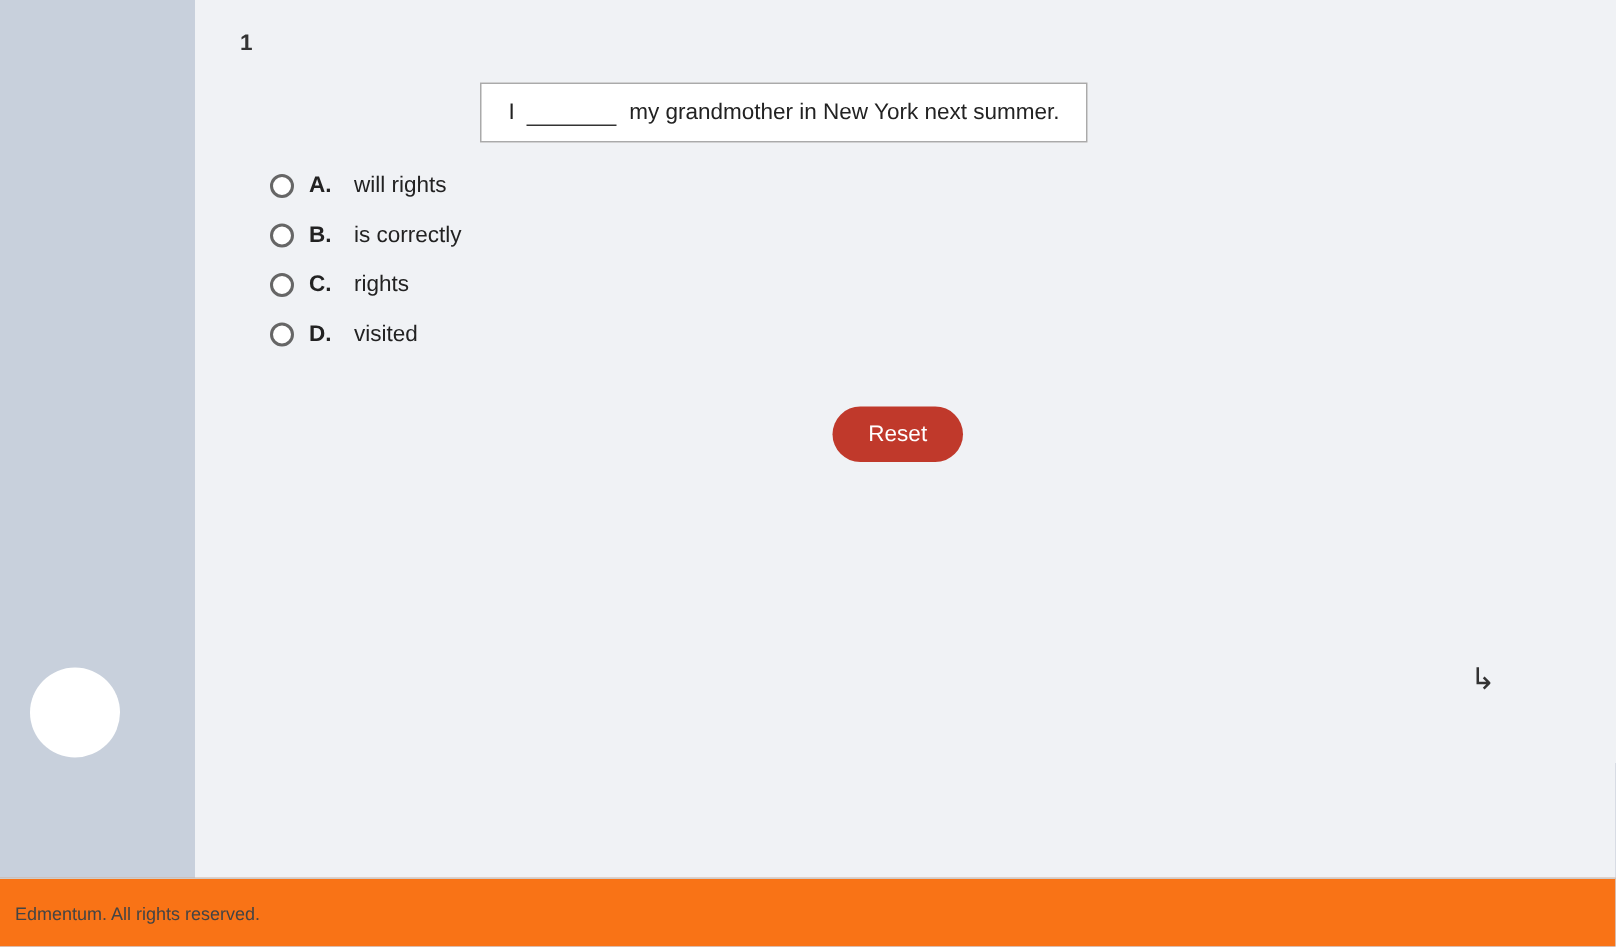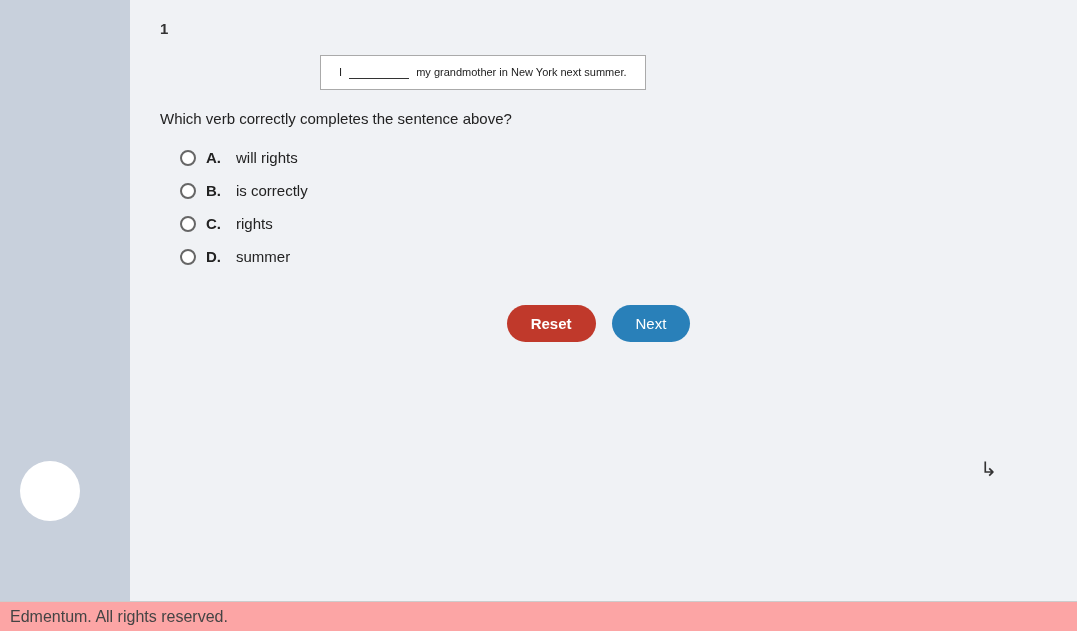--- a/index.html
+++ b/index.html
@@ -48,21 +48,21 @@
       font-weight: bold;
       color: #333;
       margin-bottom: 18px;
     }
 
     .sentence-box {
       border: 1px solid #aaa;
       background: white;
       padding: 10px 18px;
       display: inline-block;
-      font-size: 11px;
+      font-size: 15px;
       color: #222;
       margin-bottom: 20px;
       margin-left: 160px;
     }
 
     .sentence-blank {
       display: inline-block;
       width: 60px;
       border-bottom: 1px solid #333;
       margin: 0 4px;
@@ -117,41 +117,41 @@
     }
 
     .btn-reset {
       background: #c0392b;
       color: white;
       border: none;
       border-radius: 20px;
       padding: 10px 24px;
       font-size: 15px;
       cursor: pointer;
-      font-weight: 700;
+      font-weight: 400;
     }
 
     .btn-next {
       background: #2980b9;
       color: white;
       border: none;
       border-radius: 20px;
       padding: 10px 24px;
       font-size: 15px;
       cursor: pointer;
       font-weight: 500;
     }
 
     .footer {
-      background: #fca5a5;
-      height: 30px;
+      background: #f97316;
+      height: 46px;
       display: flex;
       align-items: center;
       padding: 0 10px;
-      font-size: 16px;
+      font-size: 12px;
       color: #444;
       border-top: 1px solid #ccc;
     }
 
     .cursor-area {
       position: absolute;
       right: 80px;
       bottom: 120px;
       font-size: 20px;
       color: #333;
@@ -167,48 +167,46 @@
 
   <div class="content-panel">
     <div class="question-number">1</div>
 
     <div class="sentence-box">
       <span>I</span>
       <span class="sentence-blank">&nbsp;</span>
       <span>my grandmother in New York next summer.</span>
     </div>
 
-    <div class="question-text">Which verb correctly completes the sentence above?</div>
 
     <ul class="options-list">
       <li class="option-item">
         <span class="radio-circle"></span>
         <span class="option-letter">A.</span>
         <span class="option-text">will rights</span>
       </li>
       <li class="option-item">
         <span class="radio-circle"></span>
         <span class="option-letter">B.</span>
         <span class="option-text">is correctly</span>
       </li>
       <li class="option-item">
         <span class="radio-circle"></span>
         <span class="option-letter">C.</span>
         <span class="option-text">rights</span>
       </li>
       <li class="option-item">
         <span class="radio-circle"></span>
         <span class="option-letter">D.</span>
-        <span class="option-text">summer</span>
+        <span class="option-text">visited</span>
       </li>
     </ul>
 
     <div class="buttons-row">
       <button class="btn-reset">Reset</button>
-      <button class="btn-next">Next</button>
     </div>
 
     <div class="cursor-area">↳</div>
   </div>
 </div>
 
 <div class="footer">
   <span>Edmentum. All rights reserved.</span>
 </div>
 

